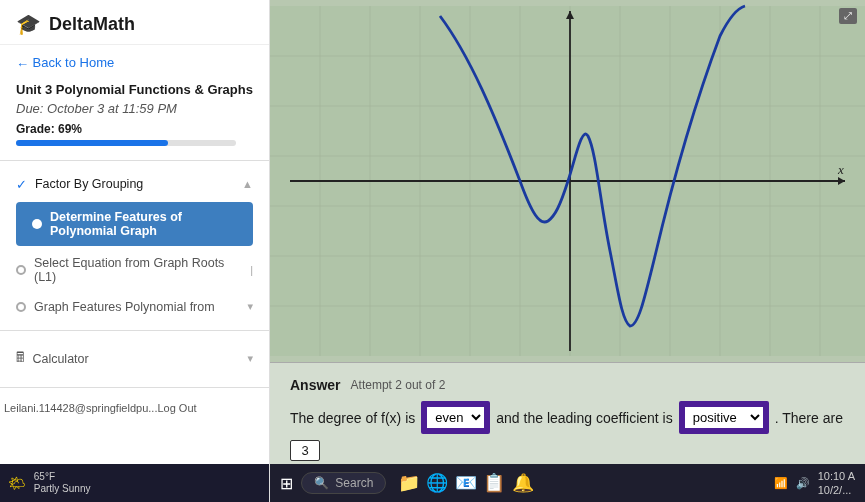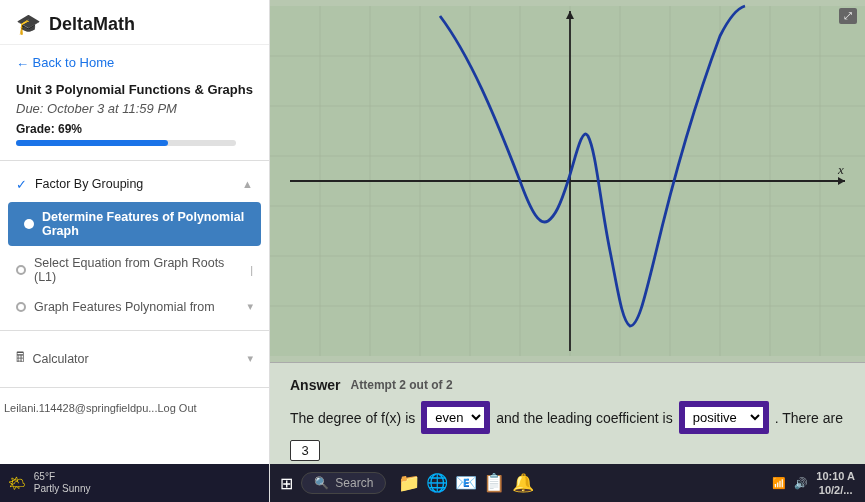--- a/index.html
+++ b/index.html
@@ -108,21 +108,21 @@
     .check-icon { color: #1a73e8; font-size: 13px; }
 
     .menu-item-active {
       display: flex;
       align-items: center;
       padding: 8px 16px;
       font-size: 12.5px;
       color: #fff;
       background: #3d7ebf;
       border-radius: 4px;
-      margin: 2px 8px;
+      margin: 2px 16px;
       gap: 8px;
       cursor: pointer;
       font-weight: 600;
     }
     .active-dot {
       width: 10px; height: 10px;
       background: #fff;
       border-radius: 50%;
       flex-shrink: 0;
     }
@@ -201,21 +201,20 @@
       margin-bottom: 8px;
     }
     .answer-label {
       font-weight: bold;
       font-size: 14px;
       color: #1a1a1a;
     }
     .attempt-text {
       font-size: 12px;
       color: #555;
-      font-weight: bold;
     }
 
     .answer-row1 {
       display: flex;
       align-items: center;
       gap: 6px;
       margin-bottom: 6px;
       font-size: 14px;
       color: #1a1a1a;
       flex-wrap: wrap;
@@ -470,20 +469,20 @@
     <div style="display:flex;align-items:center;gap:6px;margin:0 4px;">
       <span style="font-size:18px;cursor:pointer;">📁</span>
       <span style="font-size:18px;cursor:pointer;">🌐</span>
       <span style="font-size:18px;cursor:pointer;">📧</span>
       <span style="font-size:18px;cursor:pointer;">📋</span>
       <span style="font-size:18px;cursor:pointer;">🔔</span>
     </div>
     <div style="margin-left:auto;display:flex;align-items:center;gap:8px;color:#ccc;font-size:11px;">
       <span>📶</span>
       <span>🔊</span>
-      <div style="text-align:center;line-height:1.3;font-weight:bold;">
+      <div style="text-align:left;line-height:1.3;">
         <div>10:10 A</div>
         <div>10/2/...</div>
       </div>
     </div>
   </div>
 
 </div>
 
 </body></html>

